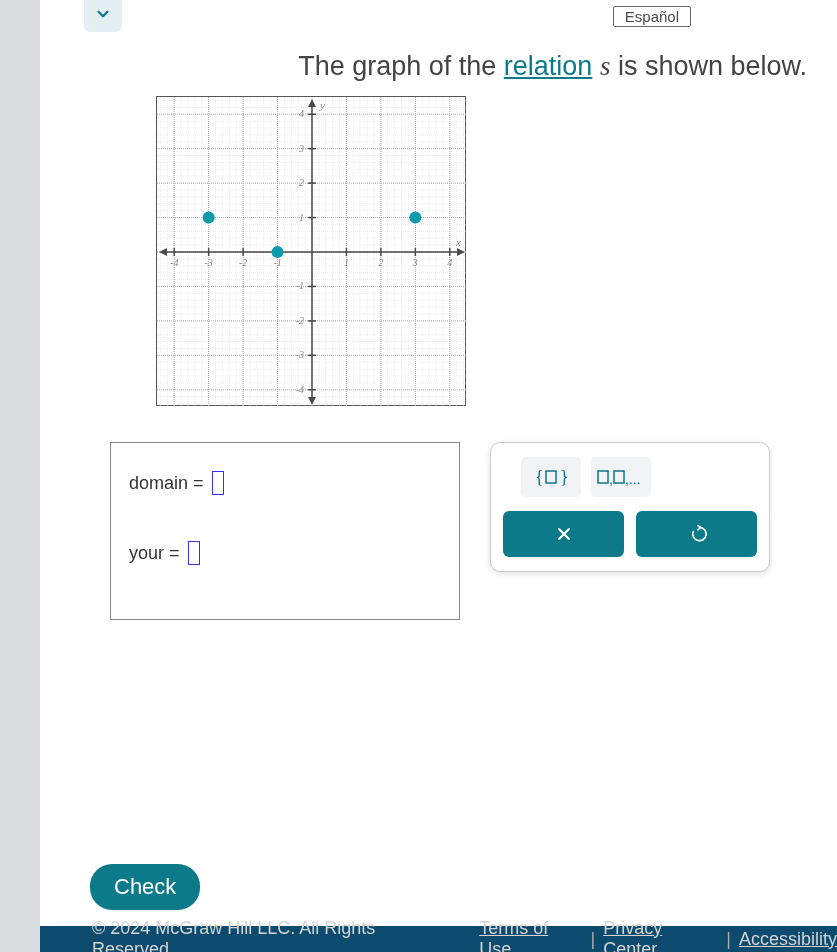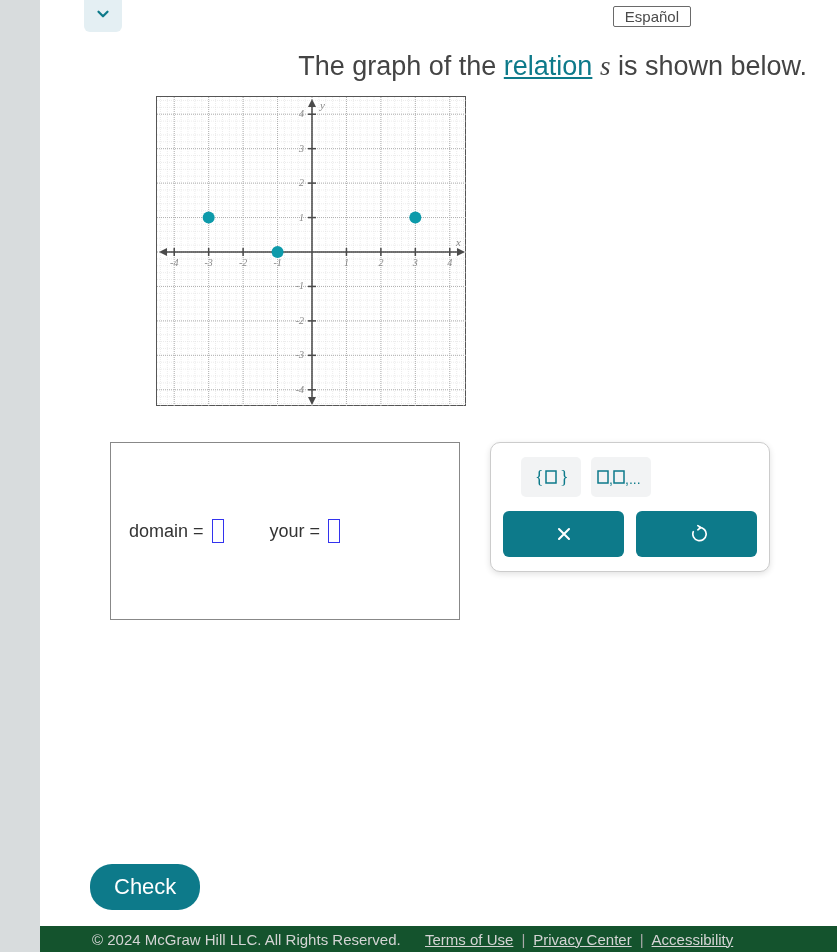--- a/index.html
+++ b/index.html
@@ -91,21 +91,21 @@
       gap: 30px;
       margin-top: 36px;
       align-items: flex-start;
     }
     .answer-box {
       border: 1.5px solid #888;
       width: 350px;
       height: 178px;
       padding: 28px 18px;
       display: flex;
-      flex-direction: row;
+      flex-direction: column;
       gap: 46px;
     }
     .answer-line {
       display: flex;
       align-items: center;
       font-size: 18px;
       color: #333;
     }
     .input-slot {
       width: 12px;
@@ -179,23 +179,23 @@
       padding: 10px 24px;
       font-size: 22px;
       cursor: pointer;
     }
     .footer {
       position: absolute;
       bottom: 0;
       left: 40px;
       right: 0;
       height: 26px;
-      background: #14532d;
+      background: #0c4a6e;
       color: #d4d4d4;
-      font-size: 15px;
+      font-size: 18px;
       display: flex;
       align-items: center;
       padding-left: 52px;
       gap: 8px;
     }
     .footer a { color: #d4d4d4; text-decoration: underline; cursor: pointer; }
     .footer .sep { color: #aaa; }
   </style>
 </head>
 <body>

